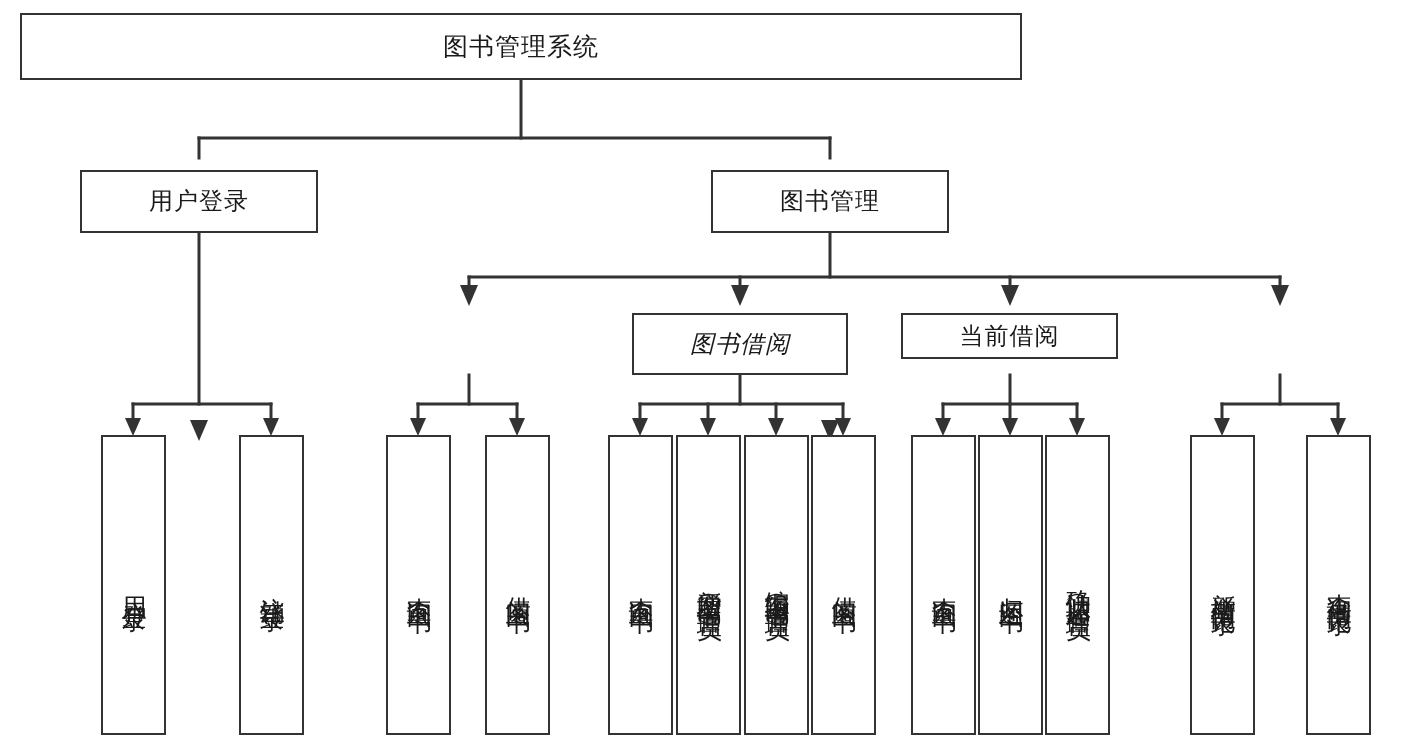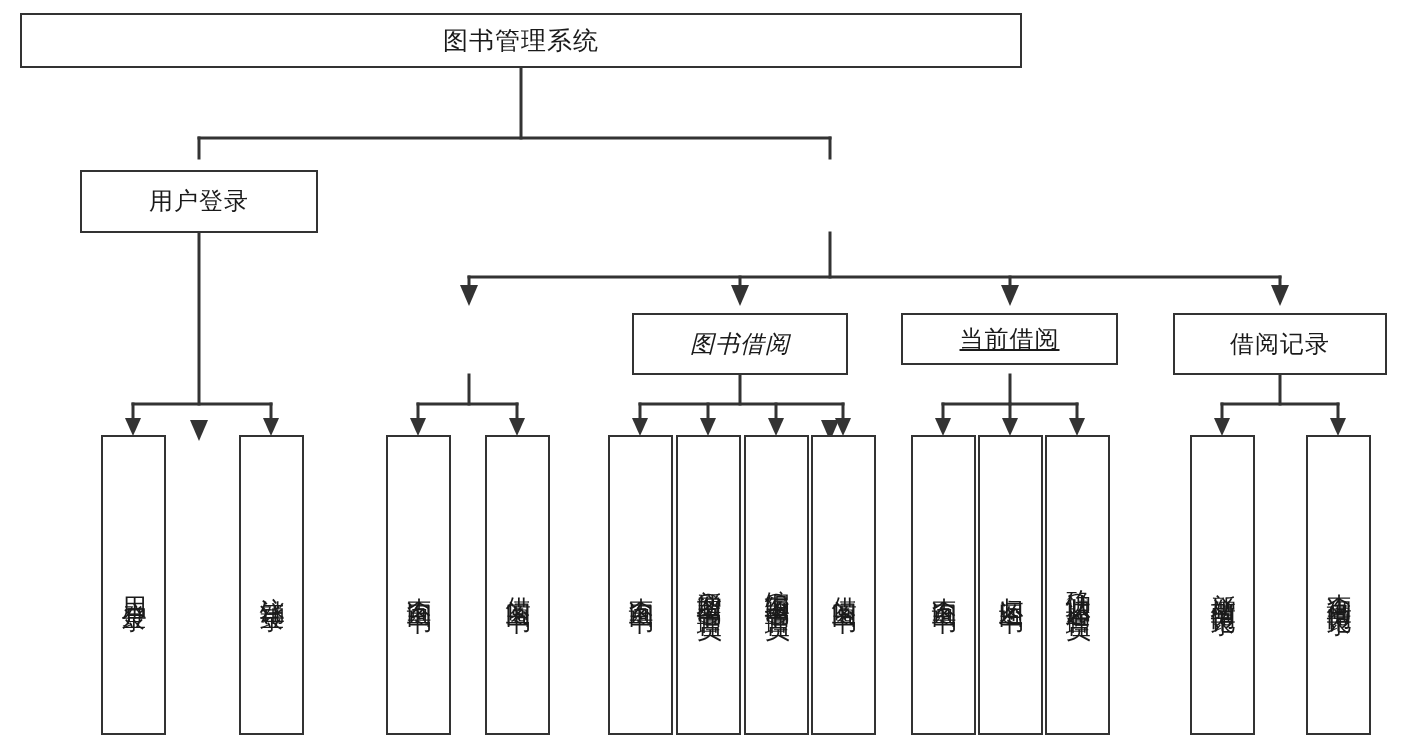--- a/index.html
+++ b/index.html
@@ -146,36 +146,36 @@
       <polygon points="768,418 784,418 776,436"></polygon>
       <polygon points="835,418 851,418 843,436"></polygon>
       <polygon points="935,418 951,418 943,436"></polygon>
       <polygon points="1002,418 1018,418 1010,436"></polygon>
       <polygon points="1069,418 1085,418 1077,436"></polygon>
       <polygon points="1214,418 1230,418 1222,436"></polygon>
       <polygon points="1330,418 1346,418 1338,436"></polygon>
     </g>
   </svg>
 
-  <div class="node h root" style="left:20px; top:13px; width:1002px; height:55px;">
+  <div class="node h root" style="left:20px; top:13px; width:1002px; height:67px;">
     <span>图书管理系统</span>
   </div>
 
   <div class="node h" style="left:80px; top:170px; width:238px; height:63px;">
     <span>用户登录</span>
   </div>
+  <div class="node h" style="left:711px; top:170px; width:238px; height:63px;">
+    <span>图书管理</span>
+  </div>
 
   <div class="node h" style="left:632px; top:313px; width:216px; height:62px;font-style:italic;">
     <span>图书借阅</span>
   </div>
-  <div class="node h" style="left:901px; top:313px; width:217px; height:52px;text-decoration:underline;">
+  <div class="node h" style="left:901px; top:313px; width:217px; height:46px;">
     <span>当前借阅</span>
-  </div>
-  <div class="node h" style="left:1173px; top:313px; width:214px; height:62px;">
-    <span>借阅记录</span>
   </div>
 
   <div class="leaf" style="left:101px; top:435px; width:65px; height:300px;">
     <span class="vtext">用户登录</span>
   </div>
   <div class="leaf" style="left:239px; top:435px; width:65px; height:300px;">
     <span class="vtext">注销登录</span>
   </div>
 
   <div class="leaf" style="left:386px; top:435px; width:65px; height:300px;">

